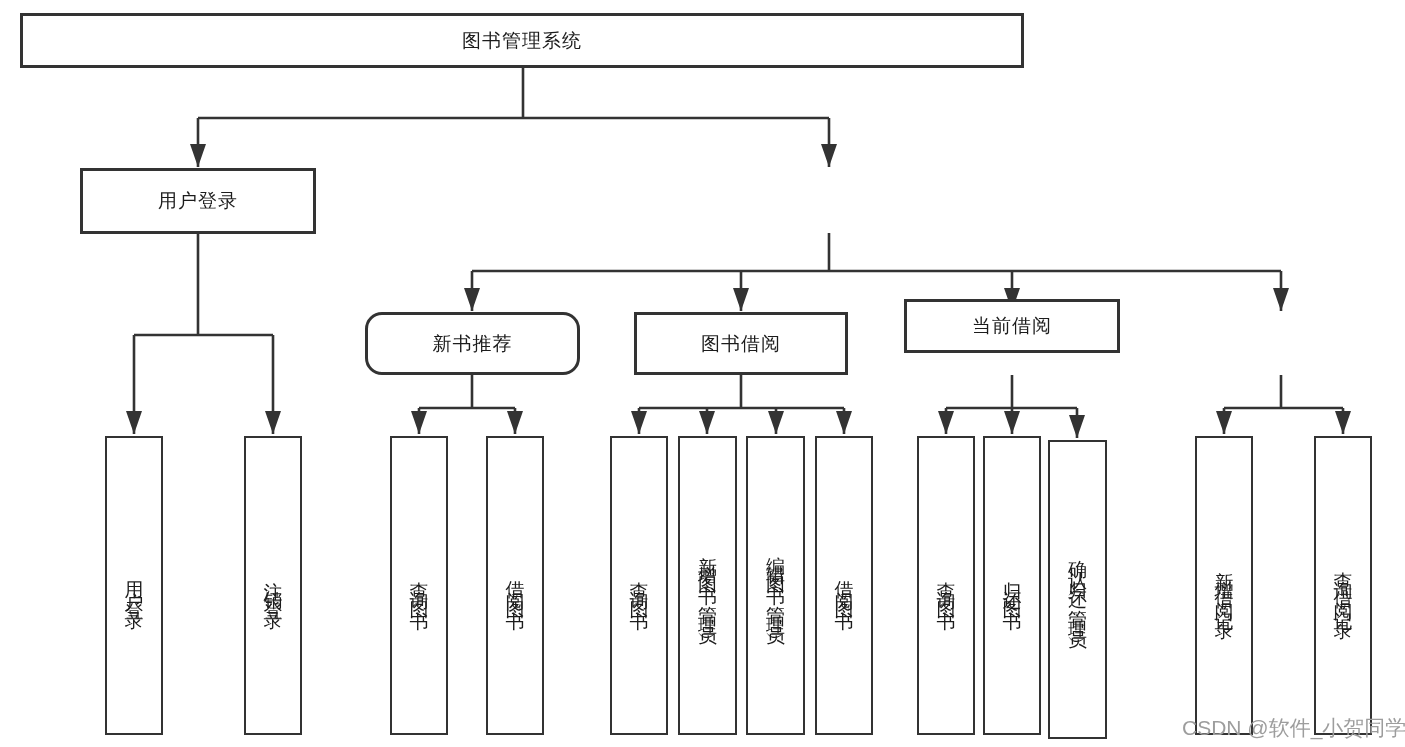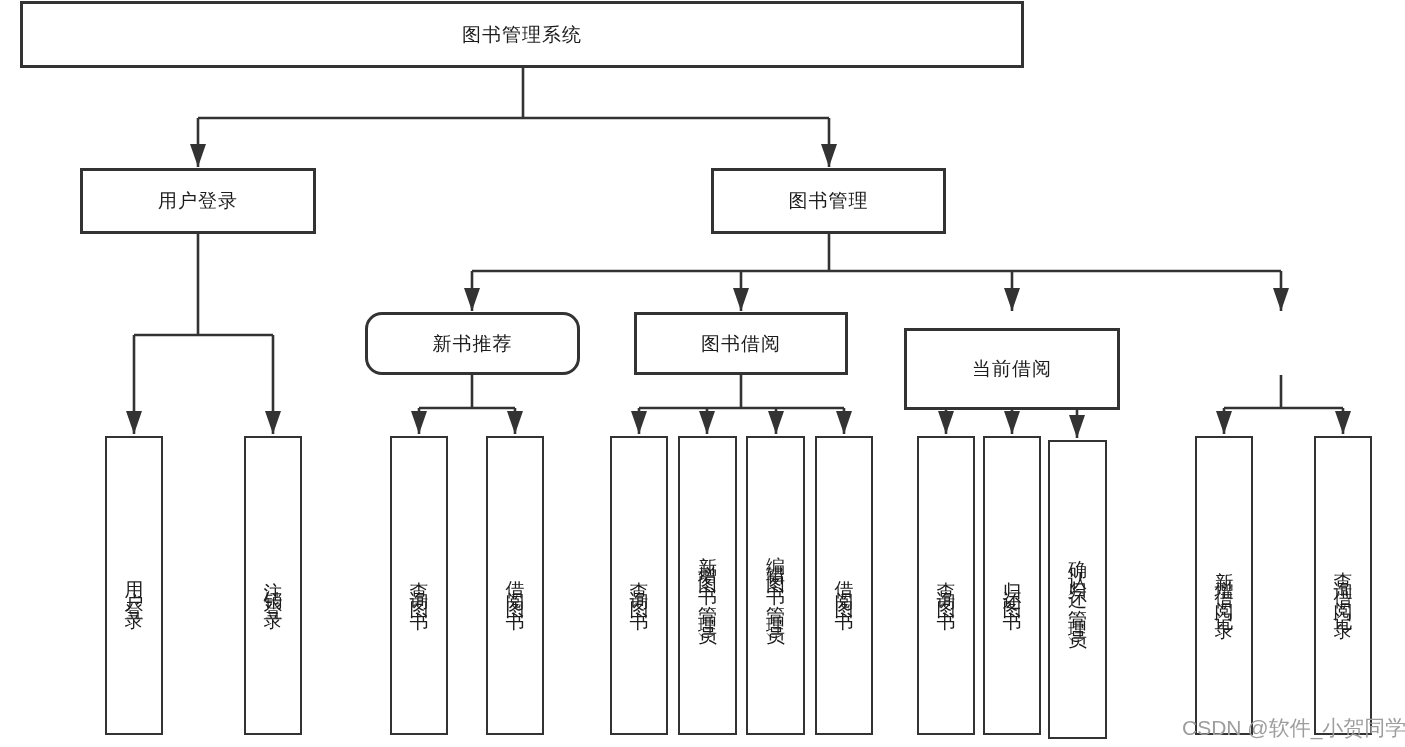--- a/index.html
+++ b/index.html
@@ -68,38 +68,35 @@
       <line x1="946" y1="408" x2="946" y2="434" marker-end="url(#arrow)"></line>
       <line x1="1012" y1="408" x2="1012" y2="434" marker-end="url(#arrow)"></line>
       <line x1="1077" y1="408" x2="1077" y2="438" marker-end="url(#arrow)"></line>
 
       <path d="M1281,375 V408 M1224,408 H1343"></path>
       <line x1="1224" y1="408" x2="1224" y2="434" marker-end="url(#arrow)"></line>
       <line x1="1343" y1="408" x2="1343" y2="434" marker-end="url(#arrow)"></line>
     </g>
   </svg>
 
-  <div class="box" style="left:20px;top:1px;width:1004px;height:67px;">
+  <div class="box" style="left:20px;top:13px;width:1004px;height:55px;">
     <span>图书管理系统</span>
   </div>
 
   <div class="box" style="left:80px;top:168px;width:236px;height:66px;">
     <span>用户登录</span>
-  </div>
-  <div class="box" style="left:711px;top:168px;width:235px;height:66px;">
-    <span>图书管理</span>
   </div>
 
   <div class="box" style="left:365px;top:312px;width:215px;height:63px;border-radius:17px;">
     <span>新书推荐</span>
   </div>
   <div class="box" style="left:634px;top:312px;width:214px;height:63px;text-align:center;">
     <span>图书借阅</span>
   </div>
-  <div class="box" style="left:904px;top:328px;width:216px;height:82px;">
+  <div class="box" style="left:904px;top:299px;width:216px;height:54px;">
     <span>当前借阅</span>
   </div>
 
   <div class="box leaf" style="left:105px;top:436px;width:58px;height:299px;">
     <span class="vtext">用户登录</span>
   </div>
   <div class="box leaf" style="left:244px;top:436px;width:58px;height:299px;">
     <span class="vtext">注销登录</span>
   </div>
 

